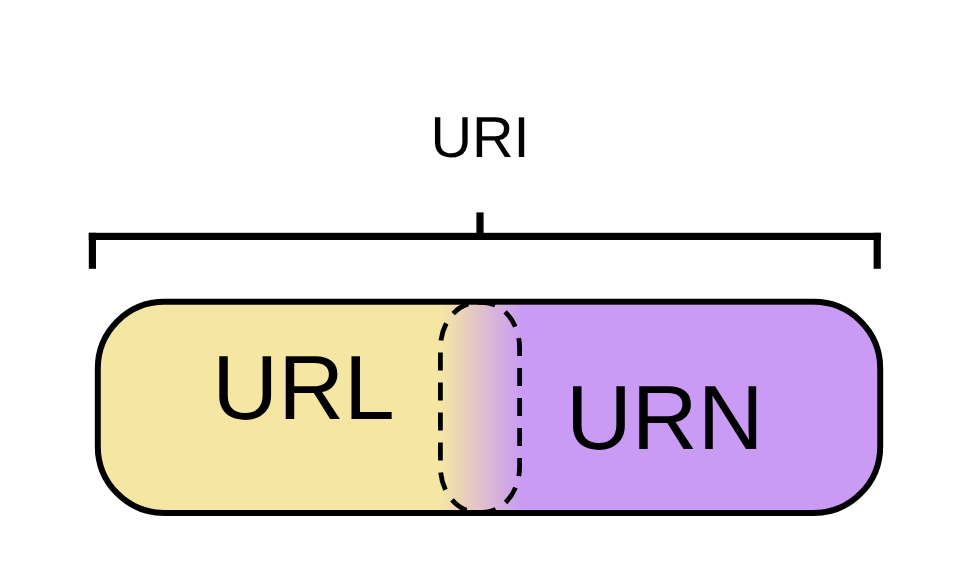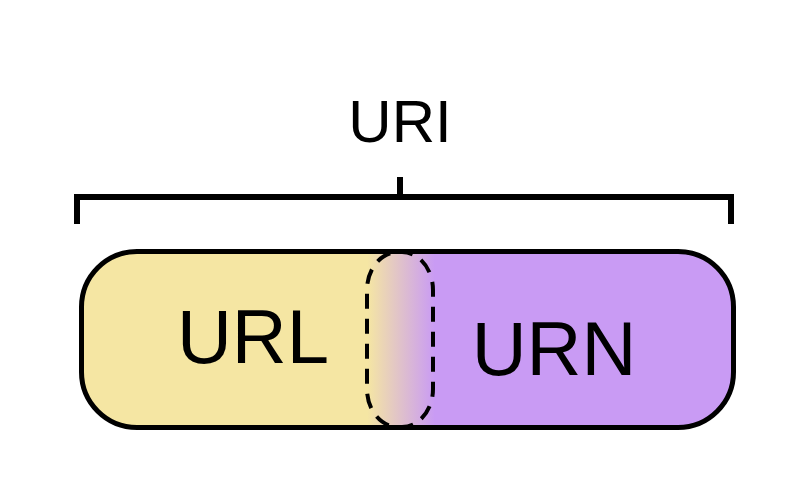--- a/index.html
+++ b/index.html
@@ -14,21 +14,21 @@
     height: 482px;
     overflow: hidden;
     background: #FFFFFF;
   }
   .diagram-title {
     position: absolute;
     left: 0;
     top: 92px;
     width: 800px;
     text-align: center;
-    font-size: 60px;
+    font-size: 48px;
     line-height: 1;
     color: #000000;
     letter-spacing: 0px;
   }
   
   .uri-brace {
     position: absolute;
     left: 74px;
     top: 194px;
     width: 648px; 
@@ -63,21 +63,21 @@
       #C99BF4 100%);
   }
   .region-label {
     position: absolute;
     font-size: 76px;
     line-height: 1;
     color: #000000;
     transform: translate(-50%, -50%);
     white-space: nowrap;
   }
-  .label-url { left: 253px; top: 337px; }
+  .label-url { left: 253px; top: 324px; }
   .label-urn { left: 554px; top: 337px; margin-top: 12px; }
   .overlap-svg {
     position: absolute;
     left: 0;
     top: 0;
     width: 800px;
     height: 482px;
     pointer-events: none;
   }
 </style>

